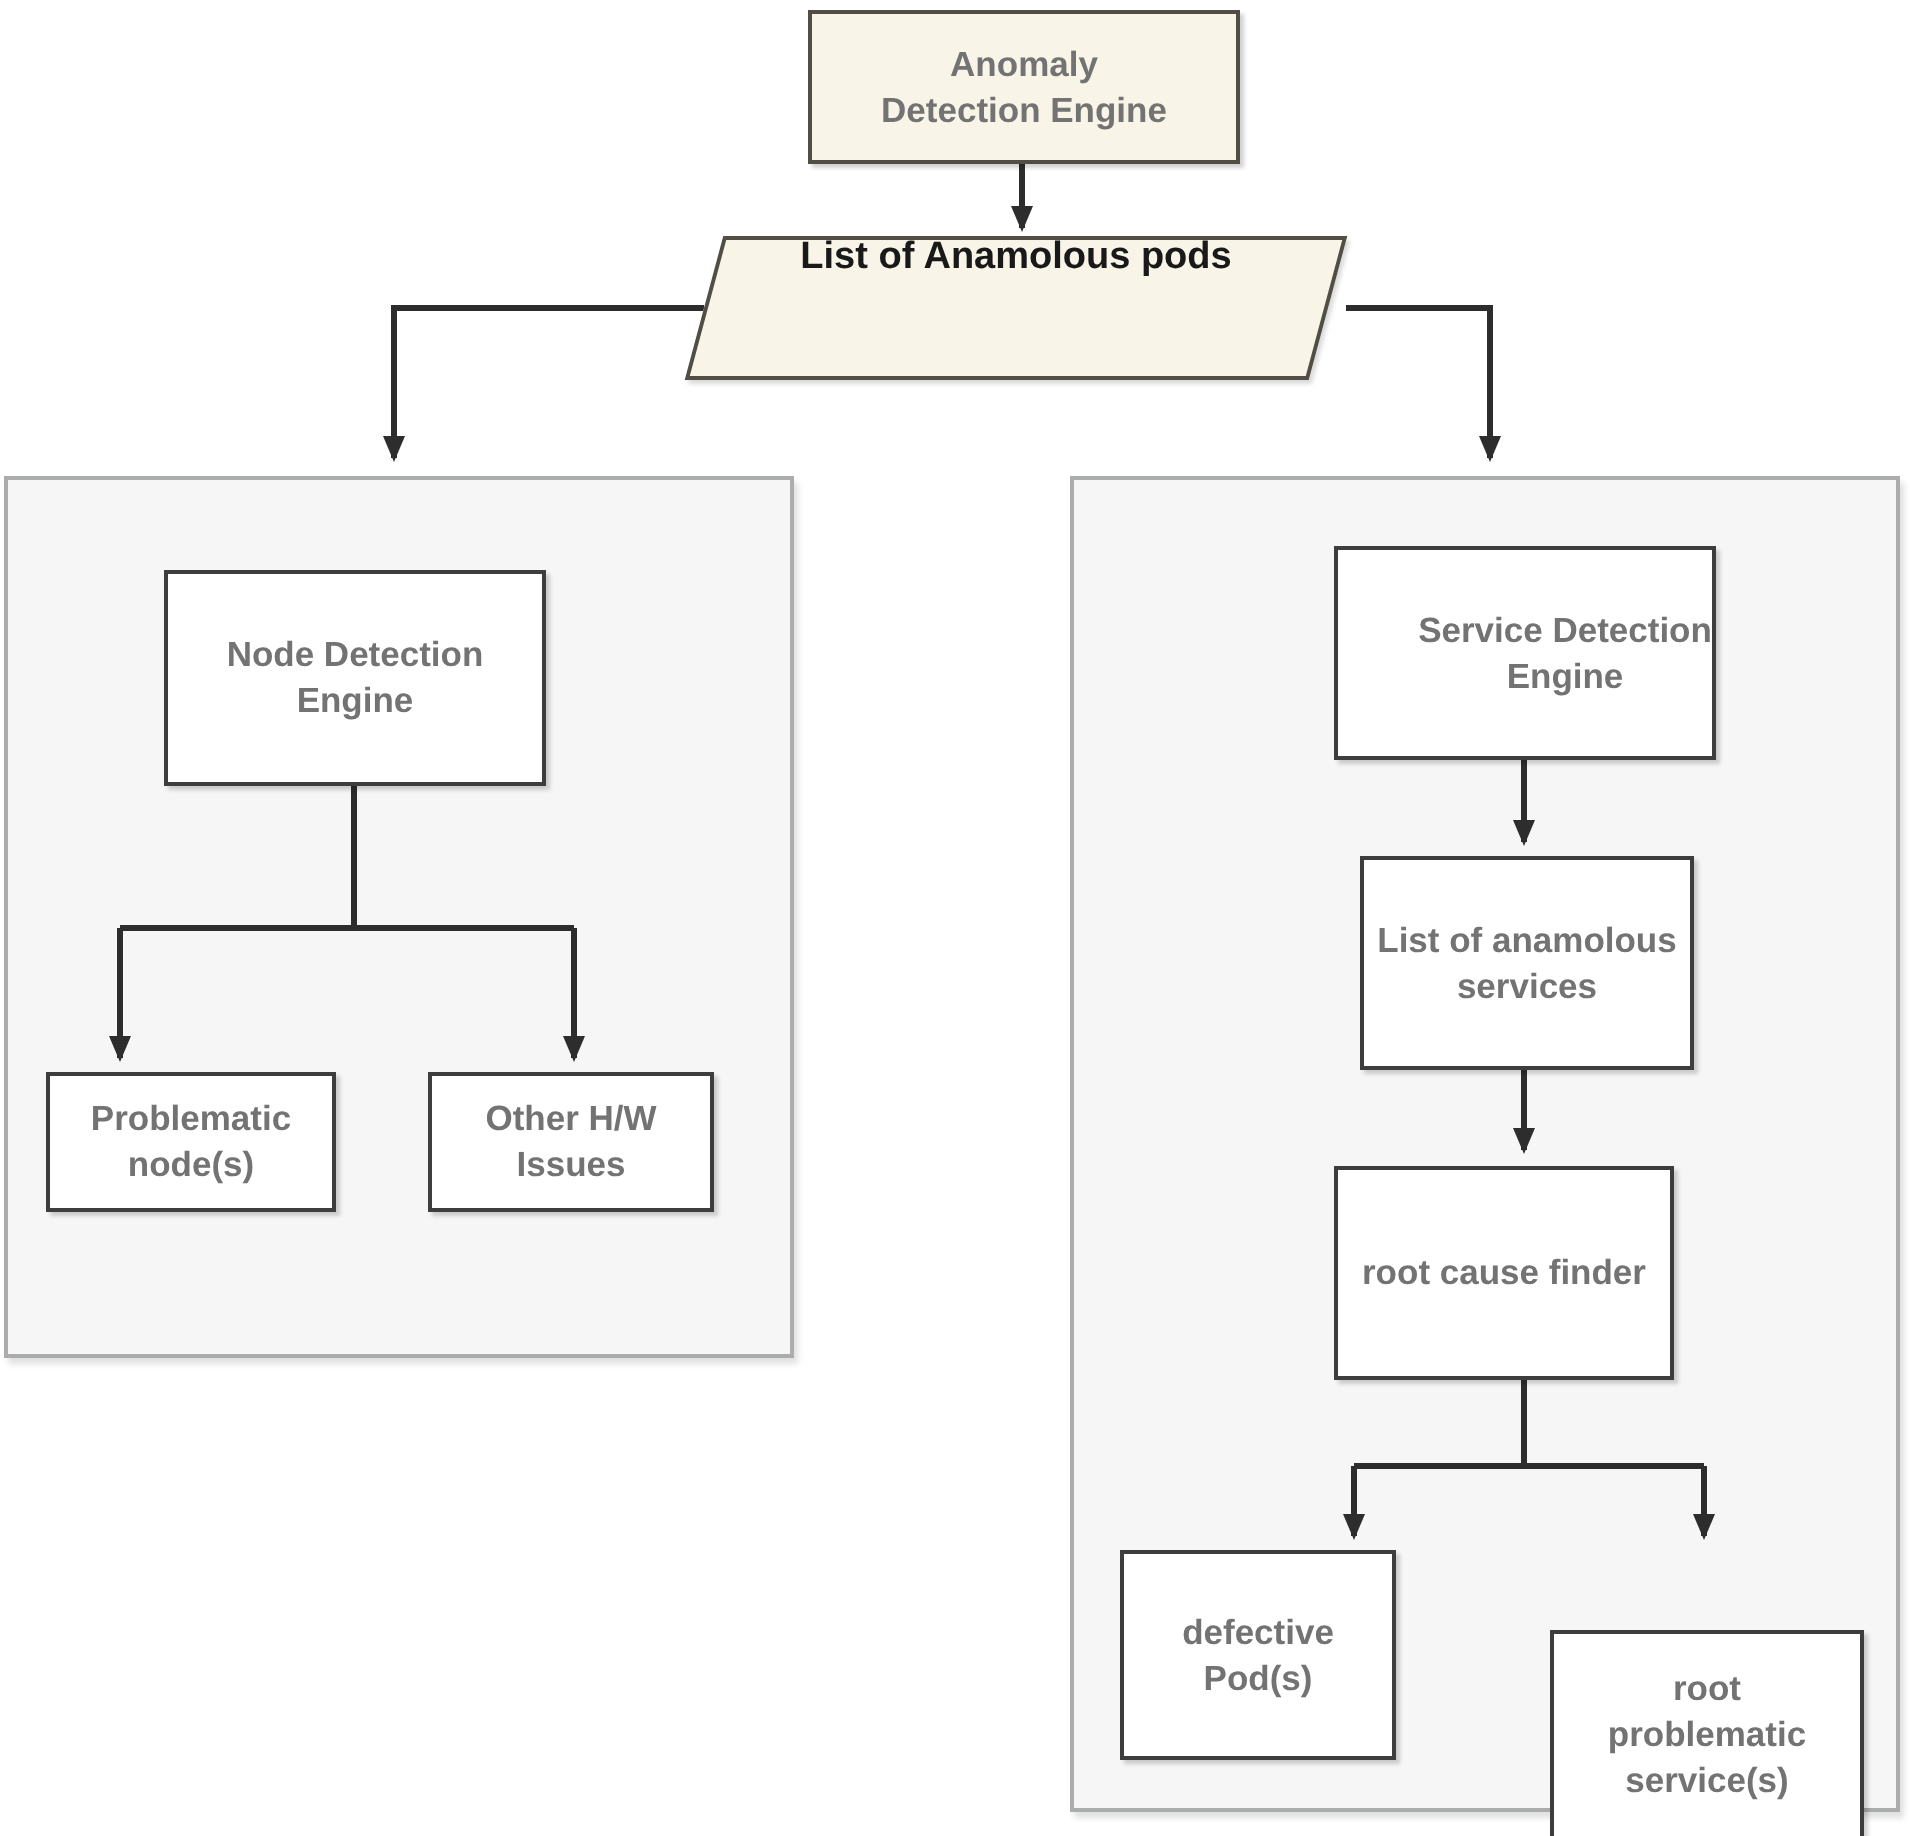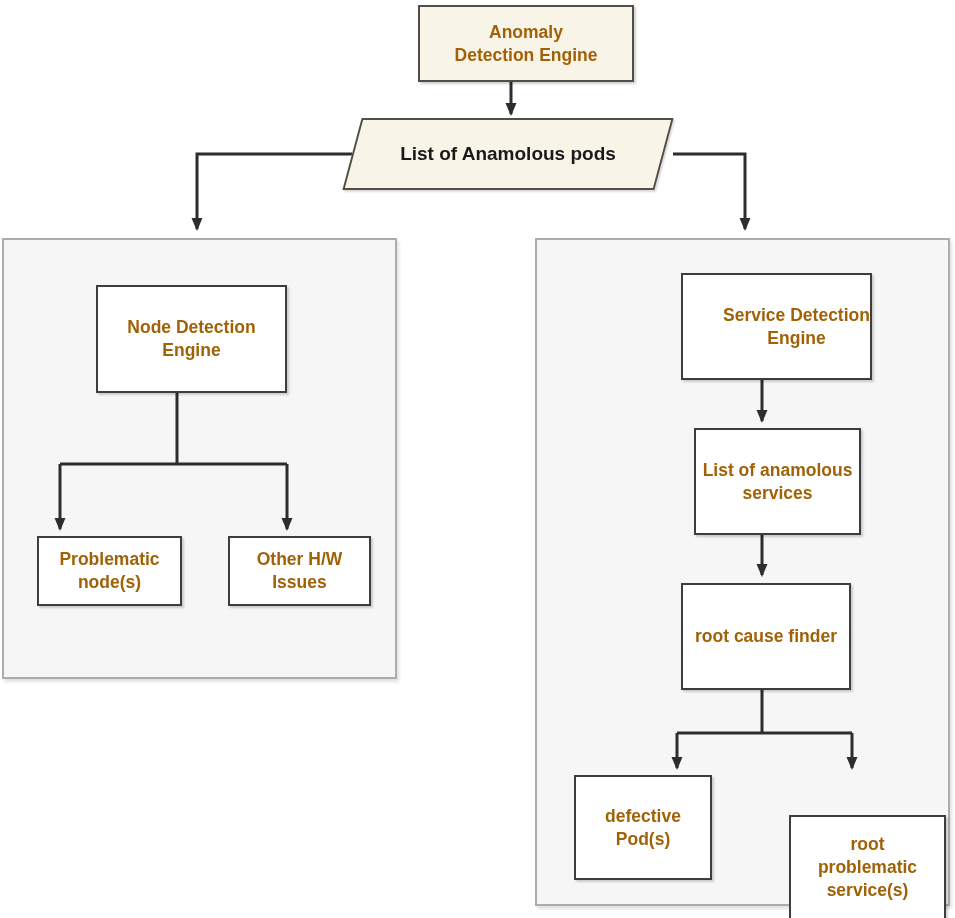--- a/index.html
+++ b/index.html
@@ -33,39 +33,37 @@
   .node {
     position: absolute;
     background: #ffffff;
     border: 2px solid #3d3d3d;
     box-sizing: border-box;
     display: flex;
     align-items: center;
     justify-content: center;
     text-align: center;
     font-weight: bold;
-    color: #a16207;
+    color: #737373;
     font-size: 17.5px;
     line-height: 1.3;
     z-index: 2;
     box-shadow: 2px 2px 2px rgba(0,0,0,0.18);
-    margin-left: 14px;
   }
   .node .lbl { white-space: pre-line; }
   .cream {
     background: #f8f4e8;
     border-color: #514e46;
   }
   
   .para {
     position: absolute;
     left: 352px; top: 118px;
     width: 312px; height: 72px;
     display: flex;
-    align-items: center;
     justify-content: center;
     text-align: center;
     font-weight: bold;
     color: #191919;
     font-size: 19px;
     z-index: 2;
   }
   .para::before {
     content: "";
     position: absolute;

